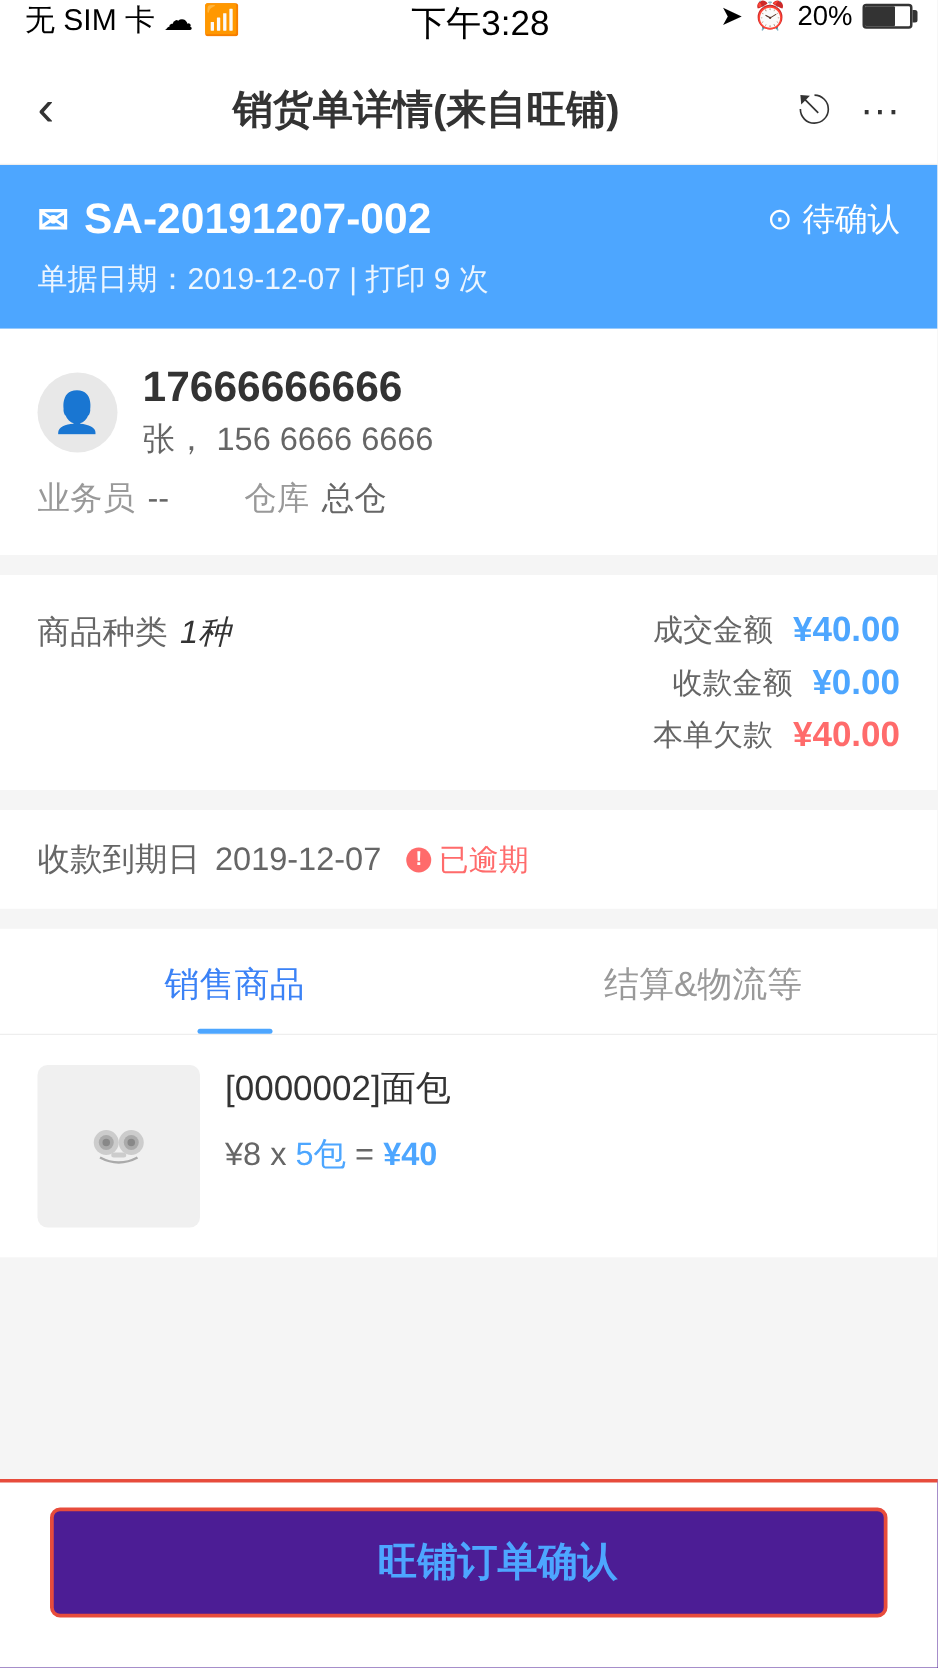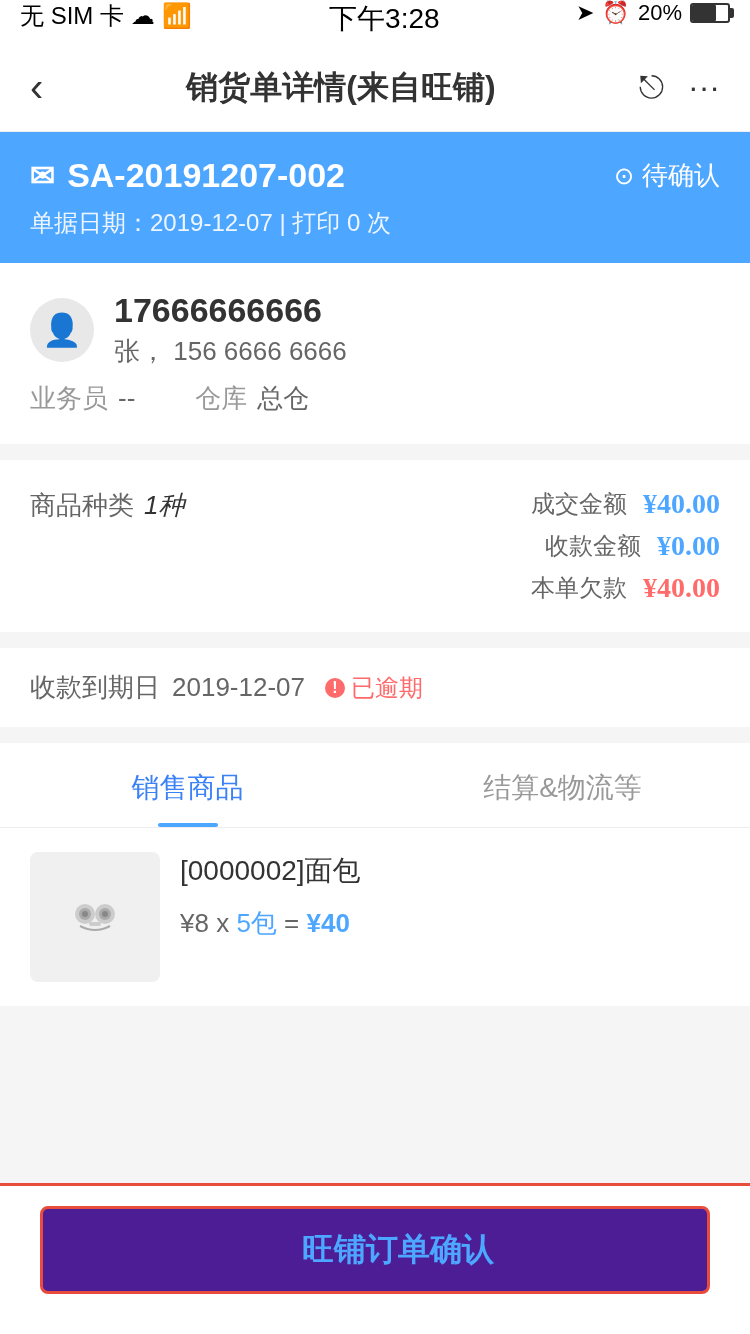--- a/index.html
+++ b/index.html
@@ -212,21 +212,20 @@
     .summary-right {
       display: flex;
       flex-direction: column;
       align-items: flex-end;
       gap: 10px;
     }
     .amount-row {
       display: flex;
       align-items: center;
       gap: 16px;
-      font-family: Liberation Serif, serif;
     }
     .amount-label {
       font-size: 24px;
       color: #666;
     }
     .amount-value {
       font-size: 28px;
       font-weight: 600;
     }
     .amount-blue { color: #4da6ff; }
@@ -404,21 +403,21 @@
       <span>SA-20191207-002</span>
     </div>
     <div class="order-status">
       <span class="clock-icon">⊙</span>
       <span>待确认</span>
     </div>
   </div>
   <div class="order-meta">
     <span>单据日期：2019-12-07</span>
     <span> | </span>
-    <span>打印 0 次</span>
+    <span>打印 9 次</span>
   </div>
 </div>
 
 <div class="customer-card">
   <div class="customer-header">
     <div class="customer-avatar">
       <span>👤</span>
     </div>
     <div>
       <div class="customer-phone">17666666666</div>

